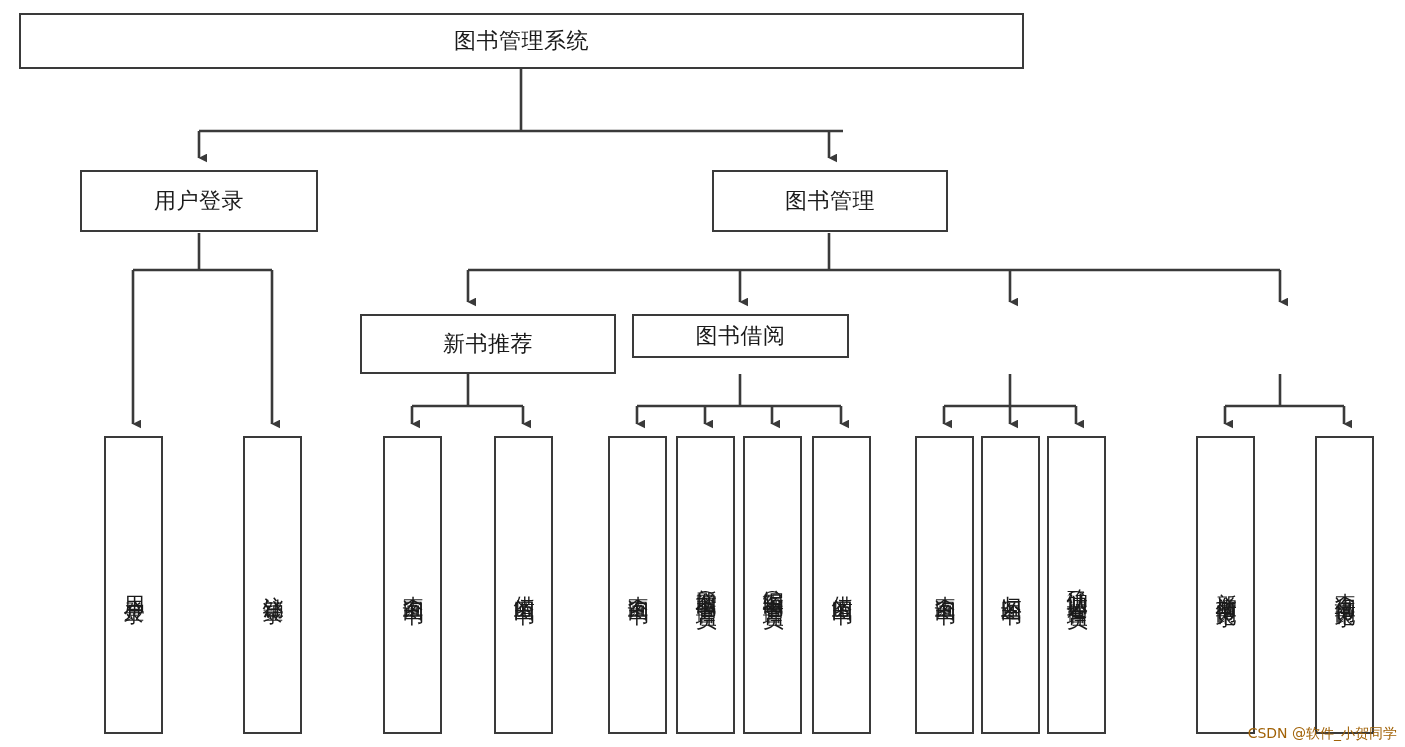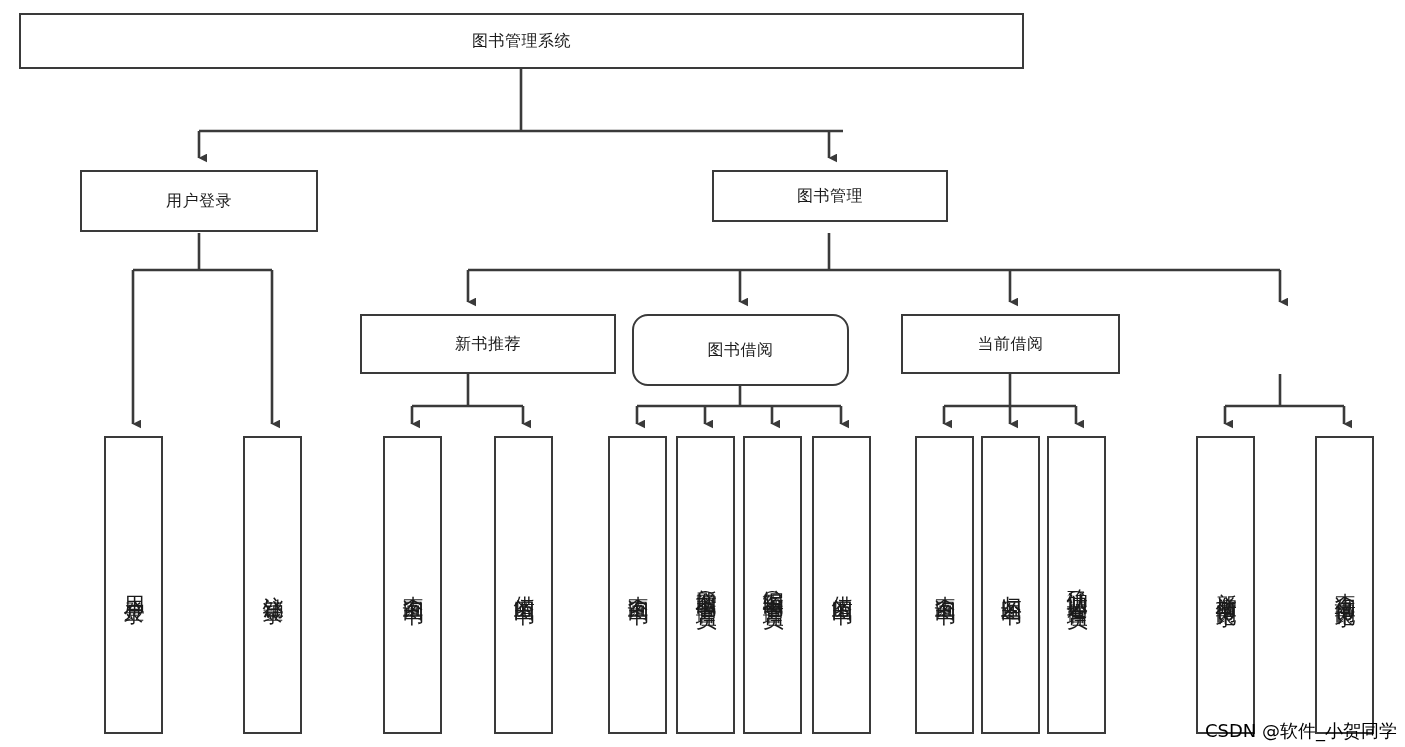--- a/index.html
+++ b/index.html
@@ -34,41 +34,41 @@
     align-items: center;
     justify-content: center;
     z-index: 2;
   }
   .node .label {
     color: #1a1a1a;
     letter-spacing: 0.5px;
     white-space: nowrap;
   }
   .node.horiz .label {
-    font-size: 16px;
+    font-size: 22px;
     line-height: 1.1;
   }
   .node.vert {
     align-items: center;
     justify-content: center;
   }
   .node.vert .label {
     writing-mode: vertical-rl;
     text-orientation: upright;
     font-size: 21px;
     line-height: 1.22;
     letter-spacing: 3px;
     white-space: nowrap;
   }
   .watermark {
     position: absolute;
     right: 8px;
     bottom: 4px;
-    font-size: 18px;
-    color: #000000;
+    font-size: 14px;
+    color: #a16207;
     z-index: 5;
     white-space: nowrap;
   }
 </style>
 </head>
 <body>
 
 <div id="diagram-root">
 
   <svg class="edges" viewBox="0 0 1405 747" xmlns="http://www.w3.org/2000/svg">
@@ -121,32 +121,29 @@
     </g>
   </svg>
 
   <div class="node horiz" style="left:19px; top:13px; width:1005px; height:56px;">
     <span class="label">图书管理系统</span>
   </div>
 
   <div class="node horiz" style="left:80px; top:170px; width:238px; height:62px;">
     <span class="label">用户登录</span>
   </div>
-  <div class="node horiz" style="left:712px; top:170px; width:236px; height:52px;">
+  <div class="node horiz" style="left:712px; top:170px; width:236px; height:62px;">
     <span class="label">图书管理</span>
   </div>
 
   <div class="node horiz" style="left:360px; top:314px; width:256px; height:60px;">
     <span class="label">新书推荐</span>
   </div>
-  <div class="node horiz" style="left:632px; top:314px; width:217px; height:72px;border-radius:16px;">
+  <div class="node horiz" style="left:632px; top:314px; width:217px; height:44px;">
     <span class="label">图书借阅</span>
-  </div>
-  <div class="node horiz" style="left:901px; top:314px; width:219px; height:60px;">
-    <span class="label">当前借阅</span>
   </div>
 
   <div class="node vert" style="left:104px; top:436px; width:59px; height:298px;">
     <span class="label">用户登录</span>
   </div>
   <div class="node vert" style="left:243px; top:436px; width:59px; height:298px;">
     <span class="label">注销登录</span>
   </div>
 
   <div class="node vert" style="left:383px; top:436px; width:59px; height:298px;">

